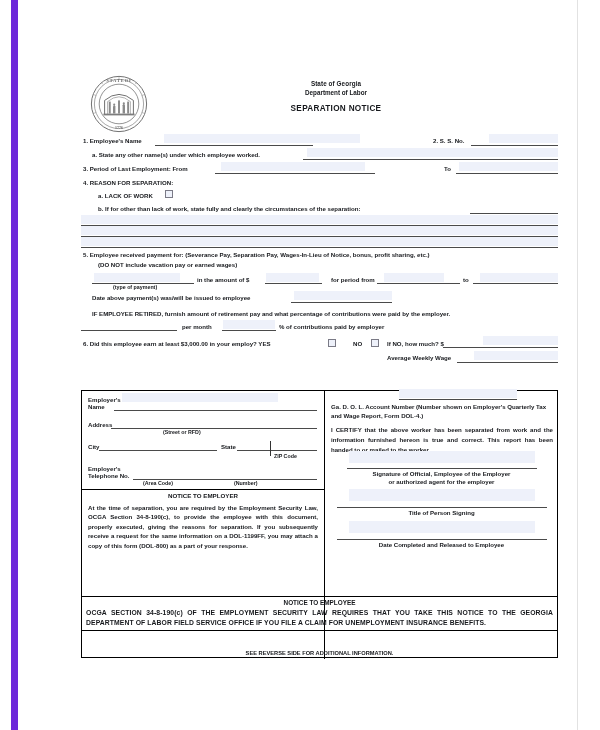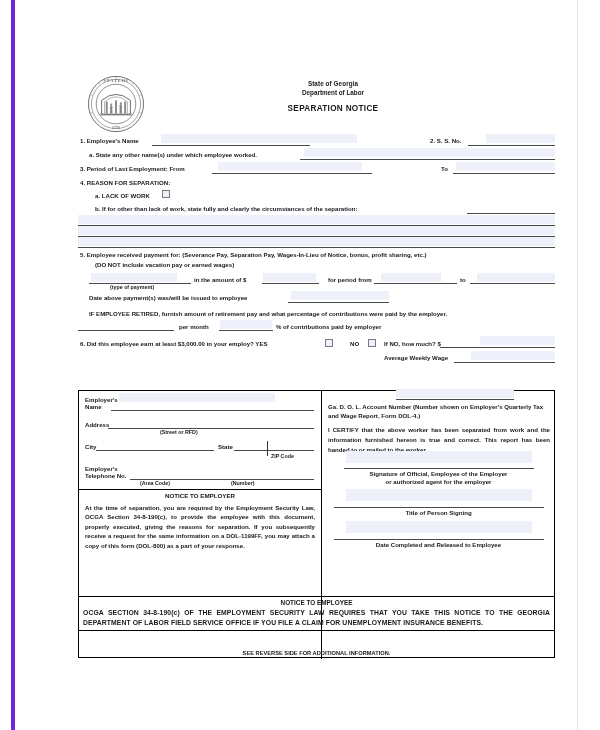--- a/index.html
+++ b/index.html
@@ -17,21 +17,21 @@
   }
 
   
   #page-sheet {
     position: absolute;
     left: 11px;
     top: 0px;
     width: 567px;
     height: 730px;
     background: #ffffff;
-    border-left: 4px solid #6d28d9;
+    border-left: 7px solid #6d28d9;
     border-right: 1px solid #e2e2e2;
     box-sizing: border-box;
   }
 
   
   #form-root {
     position: absolute;
     left: 63px;
     top: 72px;
     width: 477px;

